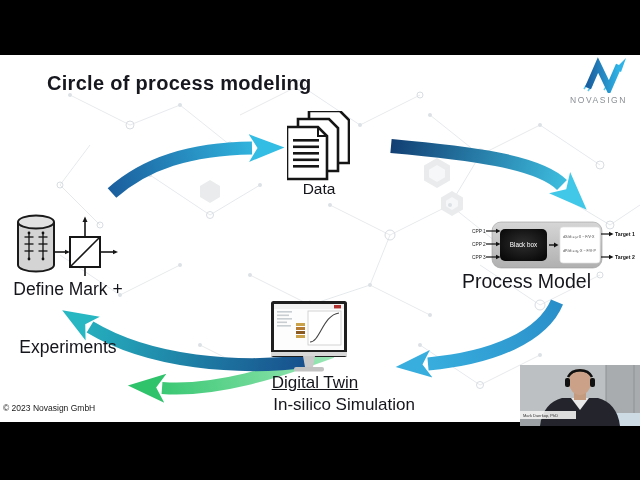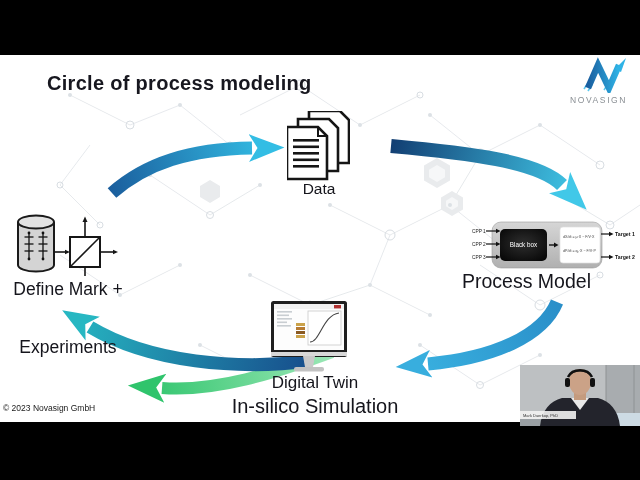--- a/index.html
+++ b/index.html
@@ -10,22 +10,22 @@
   #bar-bottom{left:0;top:422px;width:640px;height:58px;background:#000;}
   #slide{left:0;top:55px;width:640px;height:367px;background:#ffffff;overflow:hidden;}
   #plexus{left:0;top:0;z-index:1;}
   #arrows{left:0;top:0;z-index:2;}
   .layer3{z-index:3;}
   #slide-title{left:47px;top:17px;font-size:20px;font-weight:bold;color:#17171f;letter-spacing:.3px;}
   #logo{left:570px;top:2px;width:66px;text-align:left;}
   #logo-text{font-size:8.5px;color:#8a8f94;letter-spacing:1.6px;margin-top:-2px;}
   #data-label{left:283px;top:125px;width:72px;text-align:center;font-size:15.5px;color:#15151c;}
   #pm-label{left:462px;top:215px;width:165px;text-align:left;font-size:19.5px;font-weight:500;color:#15151c;}
-  #dt-label1{left:230px;top:318px;width:170px;text-align:center;font-size:17px;color:#15151c;}
-  #dt-label2{left:230px;top:340px;width:170px;text-align:center;font-size:20px;color:#15151c;}
+  #dt-label1{left:230px;top:318px;width:170px;text-align:center;font-size:17px;color:#15151c;text-decoration:underline;}
+  #dt-label2{left:245px;top:340px;width:170px;text-align:right;font-size:17px;color:#15151c;}
   #goal-label1{left:0px;top:224px;width:136px;text-align:center;font-size:17.5px;color:#15151c;}
   #goal-label2{left:0px;top:245px;width:136px;text-align:center;font-size:17.5px;color:#15151c;margin-top:37px;}
   #application{left:7px;top:312px;font-size:14px;line-height:1.32;color:#203a66;}
   #copyright{left:3px;top:348px;font-size:8.5px;color:#1a1a1a;}
   #webcam{left:520px;top:365px;width:120px;height:61px;z-index:10;}
 </style>
 </head>
 <body>
 
 <div id="screen">

